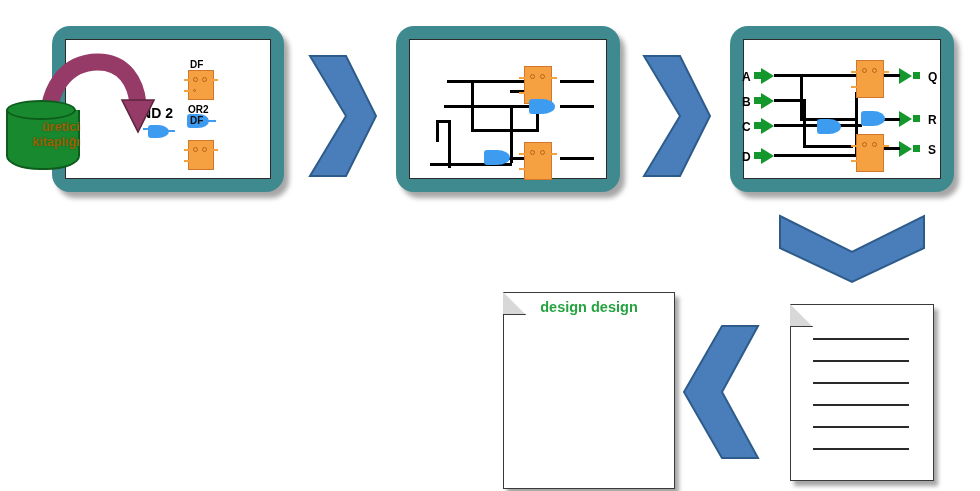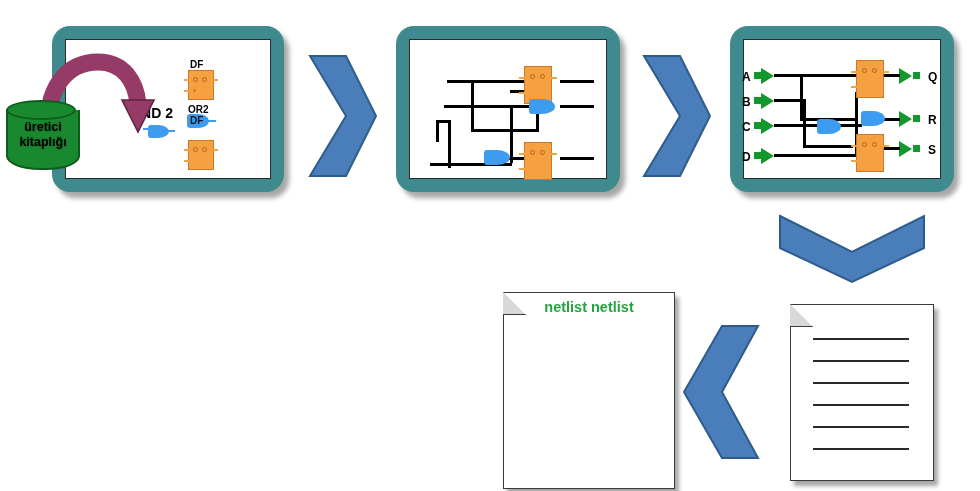--- a/index.html
+++ b/index.html
@@ -15,22 +15,22 @@
          background:#ffffff;border:1.5px solid #2b2b2b;}
 
   
   .db{position:absolute;}
   .db .body{position:absolute;left:0;top:10px;width:70px;height:58px;
             background:#19892f;border:2px solid #0d5c1c;border-top:none;
             border-radius:0 0 34px 34px/0 0 14px 14px;}
   .db .top{position:absolute;left:0;top:0px;width:70px;height:20px;
            background:#19892f;border:2px solid #0d5c1c;border-radius:50%;
            box-sizing:border-box;}
-  .db .lbl{position:absolute;left:0;top:20px;width:74px;color:#000000;
-           font-size:12.5px;font-weight:bold;text-align:center;line-height:15px;
+  .db .lbl{position:absolute;left:0;top:20px;width:74px;color:#a16207;
+           font-size:12.5px;font-weight:bold;text-align:right;line-height:15px;
            text-shadow:0 0 2px #0d5c1c;}
 
   
   .chev{position:absolute;}
 
   
   .doc{position:absolute;background:#ffffff;border:1.5px solid #3a3a3a;
        box-shadow:4px 5px 4px rgba(0,0,0,.35);}
   .fold{position:absolute;left:-1px;top:-1px;width:22px;height:22px;
         background:#d8d8d8;border-right:1.5px solid #3a3a3a;
@@ -249,16 +249,16 @@
     <div class="docline" style="left:22px;top:121px;width:96px;"></div>
     <div class="docline" style="left:22px;top:143px;width:96px;"></div>
   </div>
 
   <svg class="chev" style="left:680px;top:322px;width:82px;height:140px;">
     <path d="M 78,4 L 42,70 L 78,136 L 42,136 L 4,70 L 42,4 Z" fill="#4A7EBB" stroke="#2E5C8A" stroke-width="2"></path>
   </svg>
 
   <div class="doc" style="left:503px;top:292px;width:170px;height:195px;">
     <div class="fold"></div>
-    <div class="nl-title">netlist netlist</div>
+    <div class="nl-title">design design</div>
   </div>
 
 </div>
 
 </body></html>

